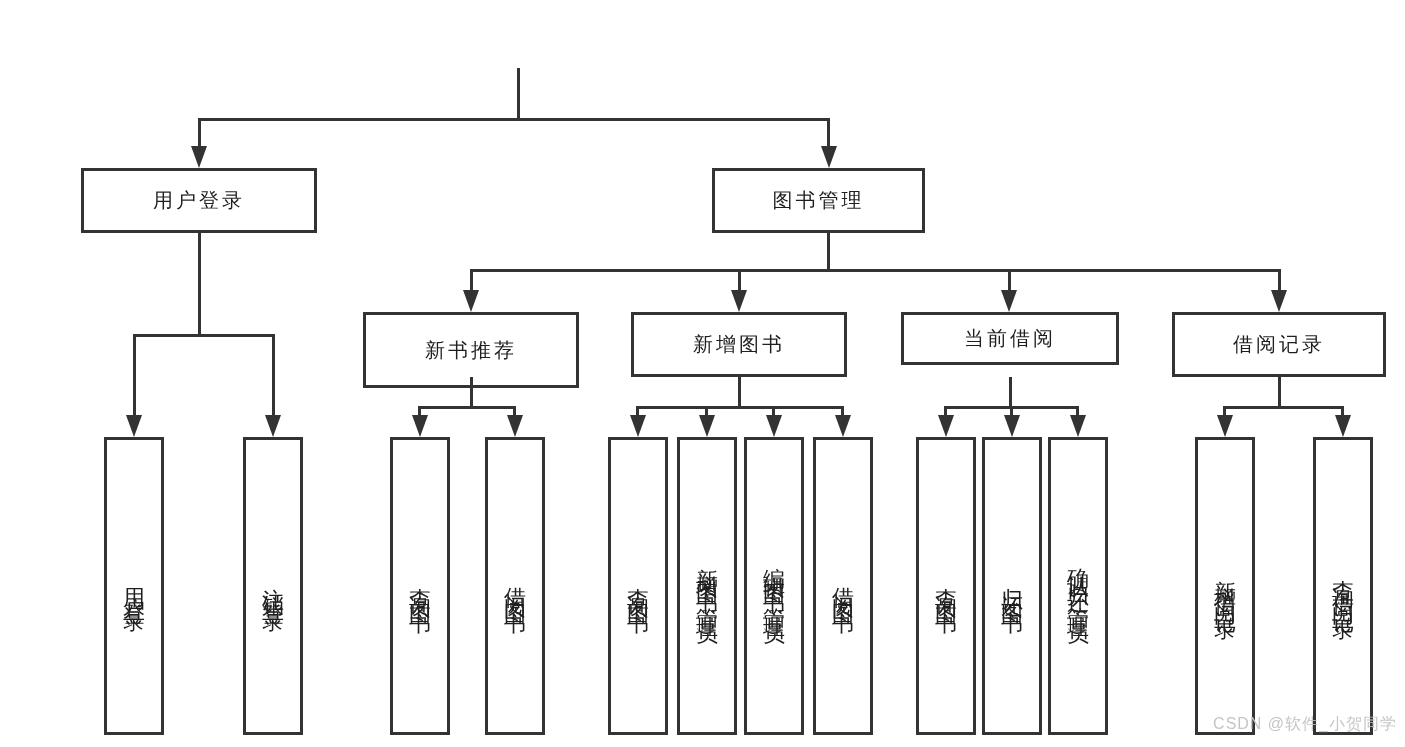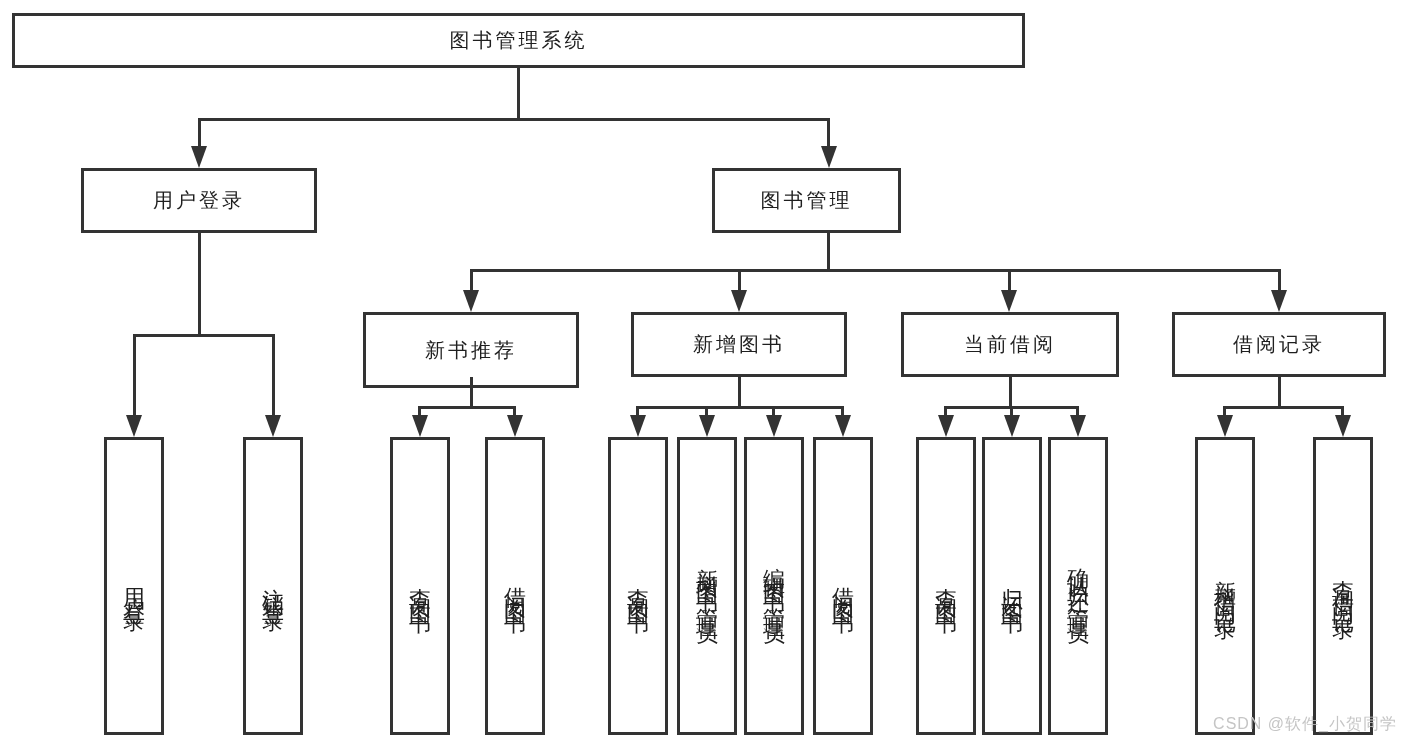--- a/index.html
+++ b/index.html
@@ -68,31 +68,30 @@
     color: var(--watermark, #c5c5c5);
     letter-spacing: 1px;
     text-align: center;
   }
 </style>
 </head>
 <body>
 
 <div id="stage">
 
-  <div class="box" style="left:12px; top:13px; width:1013px; height:55px;">图书管理系统</div>
 
   <div class="vline" style="left:517px; top:68px; height:53px;"></div>
   <div class="hline" style="left:198px; top:118px; width:632px;"></div>
   <div class="vline" style="left:198px; top:118px; height:32px;"></div>
   <div class="vline" style="left:827px; top:118px; height:32px;"></div>
   <div class="arrow" style="left:191px; top:146px;"></div>
   <div class="arrow" style="left:821px; top:146px;"></div>
 
   <div class="box" style="left:81px; top:168px; width:236px; height:65px;">用户登录</div>
-  <div class="box" style="left:712px; top:168px; width:189px; height:65px;">图书管理</div>
+  <div class="box" style="left:712px; top:168px; width:213px; height:65px;">图书管理</div>
 
   <div class="vline" style="left:198px; top:233px; height:104px;"></div>
   <div class="hline" style="left:133px; top:334px; width:142px;"></div>
   <div class="vline" style="left:133px; top:334px; height:85px;"></div>
   <div class="vline" style="left:272px; top:334px; height:85px;"></div>
   <div class="arrow" style="left:126px; top:415px;"></div>
   <div class="arrow" style="left:265px; top:415px;"></div>
 
   <div class="vline" style="left:827px; top:233px; height:39px;"></div>
   <div class="hline" style="left:470px; top:269px; width:811px;"></div>
@@ -100,21 +99,21 @@
   <div class="vline" style="left:738px; top:269px; height:23px;"></div>
   <div class="vline" style="left:1008px; top:269px; height:23px;"></div>
   <div class="vline" style="left:1278px; top:269px; height:23px;"></div>
   <div class="arrow" style="left:463px; top:290px;"></div>
   <div class="arrow" style="left:731px; top:290px;"></div>
   <div class="arrow" style="left:1001px; top:290px;"></div>
   <div class="arrow" style="left:1271px; top:290px;"></div>
 
   <div class="box" style="left:363px; top:312px; width:216px; height:76px;">新书推荐</div>
   <div class="box" style="left:631px; top:312px; width:216px; height:65px;">新增图书</div>
-  <div class="box" style="left:901px; top:312px; width:218px; height:65px;">当前借阅</div>
+  <div class="box" style="left:901px; top:312px; width:218px; height:53px;">当前借阅</div>
   <div class="box" style="left:1172px; top:312px; width:214px; height:65px;">借阅记录</div>
 
   <div class="vline" style="left:470px; top:377px; height:32px;"></div>
   <div class="vline" style="left:738px; top:377px; height:32px;"></div>
   <div class="vline" style="left:1009px; top:377px; height:32px;"></div>
   <div class="vline" style="left:1278px; top:377px; height:32px;"></div>
 
   <div class="hline" style="left:418px; top:406px; width:98px;"></div>
   <div class="hline" style="left:636px; top:406px; width:208px;"></div>
   <div class="hline" style="left:944px; top:406px; width:135px;"></div>

